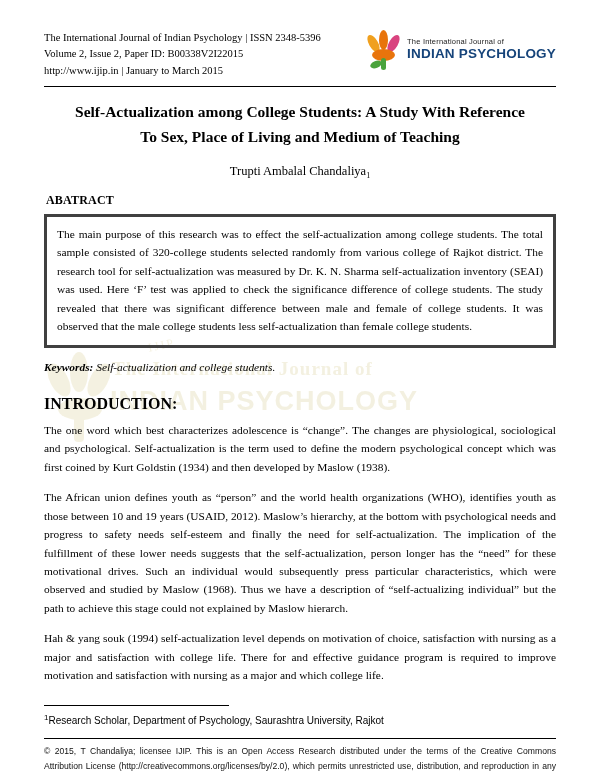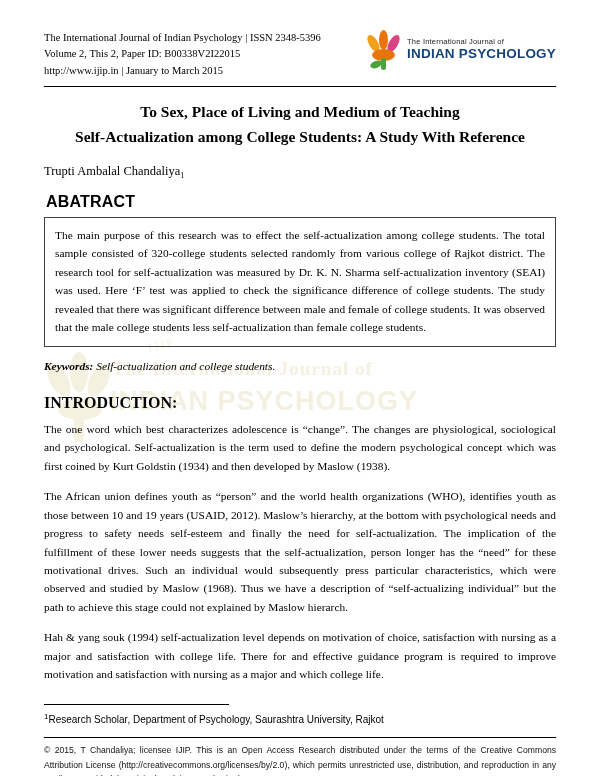--- a/index.html
+++ b/index.html
@@ -137,39 +137,40 @@
 
   .title {
     text-align: center;
     font-family: "Liberation Serif", serif;
     font-size: 15.5px;
     font-weight: bold;
     line-height: 1.65;
     margin: 4px 0 0 0;
   }
   .author {
+    text-align: center;
     font-size: 12.5px;
     margin: 14px 0 14px 0;
   }
   .author sub {
     font-size: 8px;
     vertical-align: baseline;
     position: relative;
     top: 3px;
   }
 
   .section-label {
-    font-family: Liberation Sans, sans-serif;
-    font-weight: bold;
-    font-size: 16px;
+    font-family: Liberation Serif, serif;
+    font-weight: bold;
+    font-size: 12px;
     margin: 0 0 6px 2px;
     letter-spacing: 0.2px;
   }
   .abstract-box {
-    border: 1px solid #404040;
+    border: 3px solid #404040;
     padding: 8px 10px 9px 10px;
     font-size: 11.4px;
     line-height: 1.62;
     text-align: justify;
     hyphens: auto;
   }
   .keywords {
     font-size: 11.4px;
     margin: 13px 0 0 0;
     font-style: italic;
@@ -231,21 +232,21 @@
     <div class="wm-arc">IJIP</div>
     <div class="wm-text-top">The International Journal of</div>
     <div class="wm-text-main">INDIAN PSYCHOLOGY</div>
   </div>
 
   <div class="content">
 
     <div class="masthead">
       <div class="masthead-left">
         <div>The International Journal of Indian Psychology | ISSN 2348-5396</div>
-        <div>Volume 2, This 2, Paper ID: B00338V2I22015</div>
+        <div>Volume 2, Issue 2, Paper ID: B00338V2I22015</div>
         <div>http://www.ijip.in | January to March 2015</div>
       </div>
       <div class="masthead-right">
         <div class="logo-mark">
           <div class="p" style="left:12px; top:0px; width:9px; height:20px; background:#e8740c;"></div>
           <div class="p" style="left:2px; top:4px; width:9px; height:19px; background:#f0a01e; transform:rotate(-30deg);"></div>
           <div class="p" style="left:22px; top:4px; width:9px; height:19px; background:#d9437f; transform:rotate(30deg);"></div>
           <div class="p" style="left:5px; top:19px; width:23px; height:12px; background:#e8740c;"></div>
           <div class="p" style="left:14px; top:28px; width:5px; height:12px; background:#4aa33c; border-radius:3px;"></div>
           <div class="p" style="left:3px; top:31px; width:12px; height:7px; background:#4aa33c; transform:rotate(-20deg);"></div>
@@ -253,22 +254,22 @@
         <div class="brand-text">
           <span class="brand-small">The International Journal of</span>
           <span class="brand-big">INDIAN PSYCHOLOGY</span>
         </div>
       </div>
     </div>
 
     <hr class="rule">
 
     <div class="title">
+      <div>Self-Actualization among College Students: A Study With Reference</div>
       <div>To Sex, Place of Living and Medium of Teaching</div>
-      <div>Self-Actualization among College Students: A Study With Reference</div>
     </div>
 
     <div class="author">
       <span>Trupti Ambalal Chandaliya</span><sub>1</sub>
     </div>
 
     <div class="section-label">ABATRACT</div>
     <div class="abstract-box">
       <span>The main purpose of this research was to effect the self-actualization among college students. The total sample consisted of 320-college students selected randomly from various college of Rajkot district. The research tool for self-actualization was measured by Dr. K. N. Sharma self-actualization inventory (SEAI) was used. Here ‘F’ test was applied to check the significance difference of college students. The study revealed that there was significant difference between male and female of college students. It was observed that the male college students less self-actualization than female college students.</span>
     </div>

